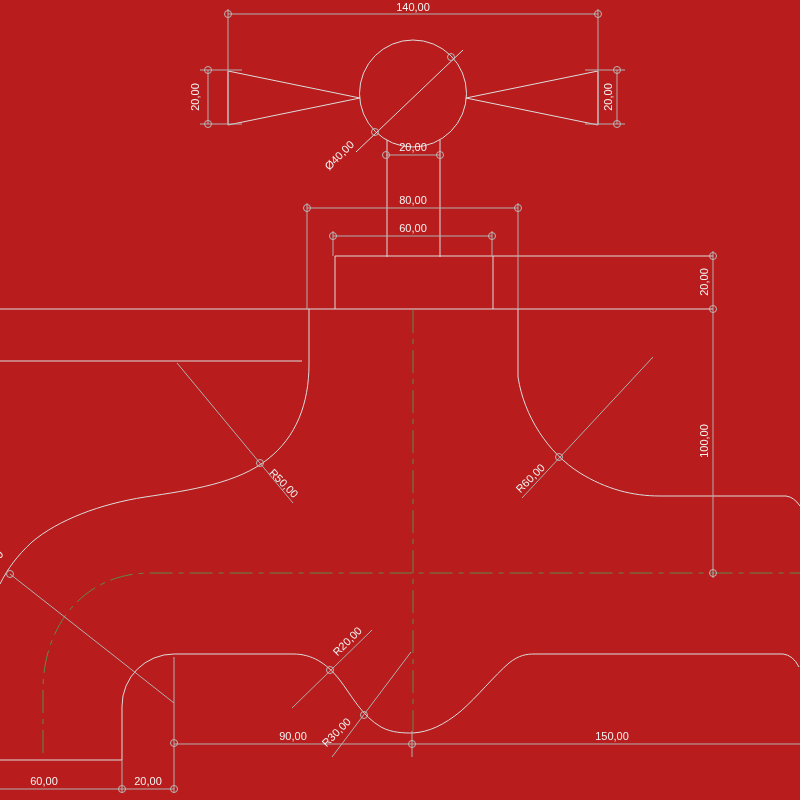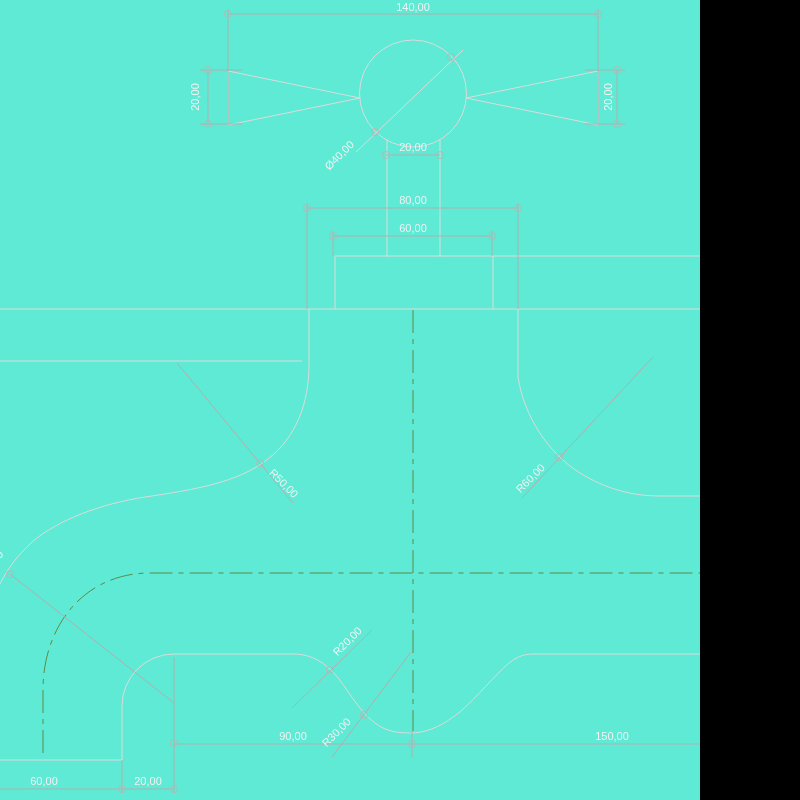--- a/index.html
+++ b/index.html
@@ -1,16 +1,16 @@
 <!DOCTYPE html>
 <html><head>
 <meta charset="utf-8">
 <style>
   html,body{margin:0;padding:0;background:#000;}
-  .canvas{position:relative;width:700px;height:800px;background:#5eead4;overflow:hidden;
+  .canvas{position:relative;width:800px;height:800px;background:#b91c1c;overflow:hidden;
           font-family:"Liberation Sans",sans-serif;}
   svg{display:block;}
   .outline{stroke:#dcdcdc;stroke-width:1;fill:none;}
   .dim{stroke:#b0b0b0;stroke-width:1;fill:none;}
   .marker{stroke:#b8b8b8;stroke-width:1;fill:none;}
   .center{stroke:#5d8a4a;stroke-width:1;fill:none;stroke-dasharray:23 6 5 6;}
   text.dimtxt{fill:#f2f2f2;font-family:"Liberation Sans",sans-serif;font-size:11px;}
   .mid{text-anchor:middle;}
 </style>
 </head>

